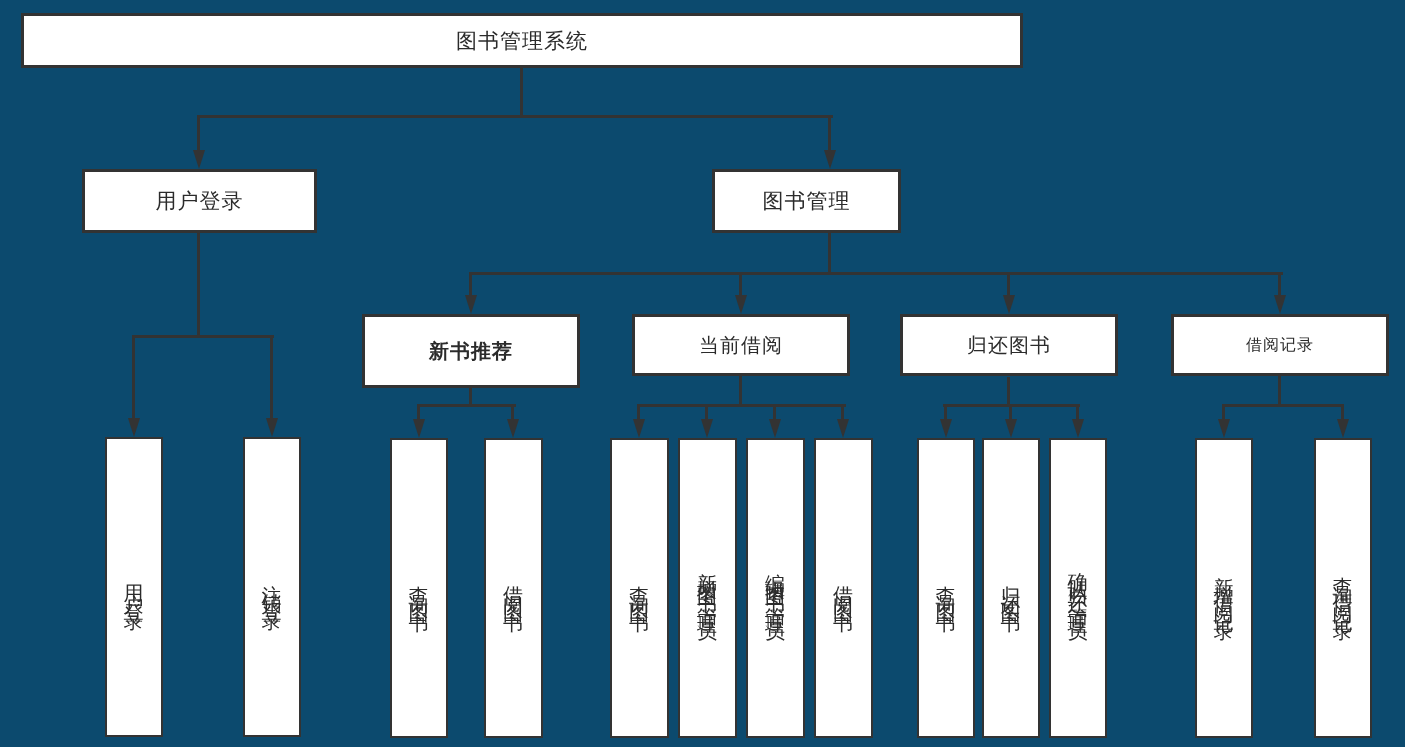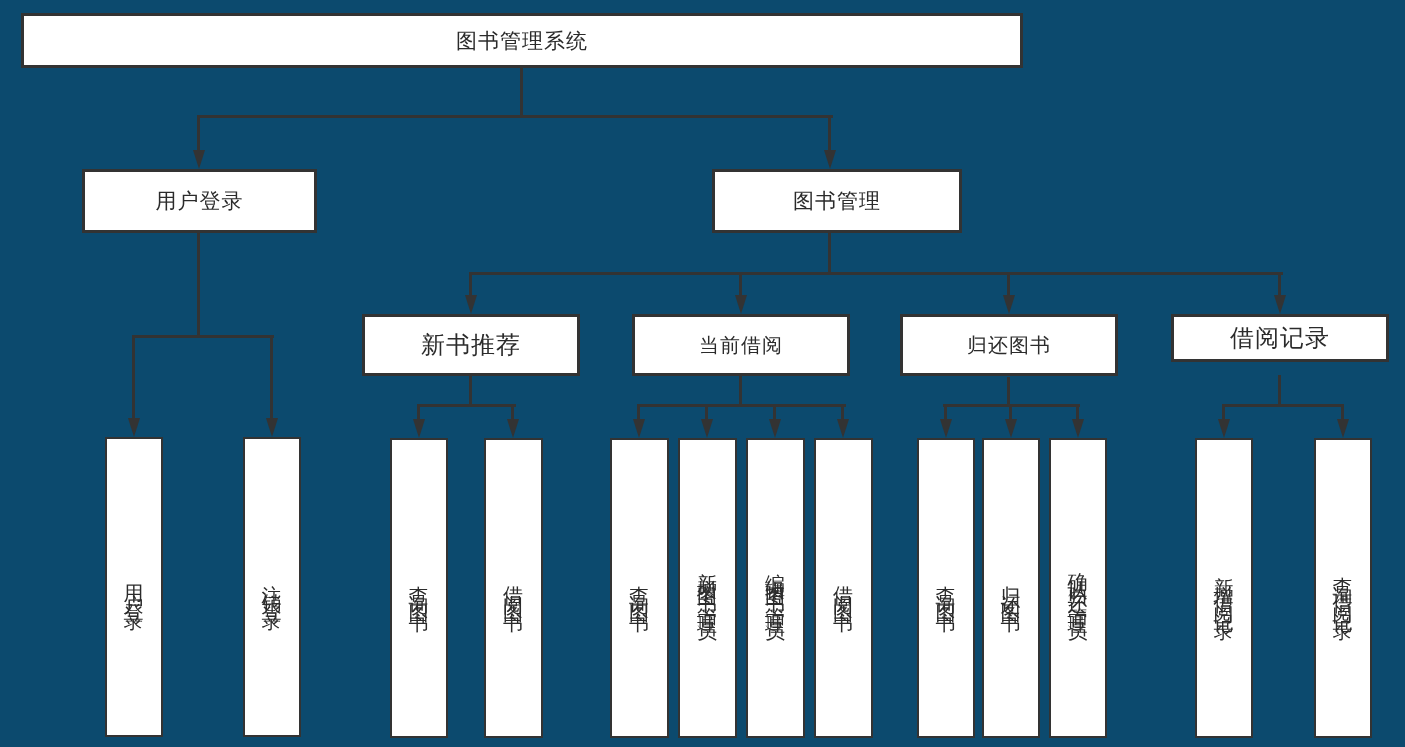--- a/index.html
+++ b/index.html
@@ -91,26 +91,26 @@
   <div class="ln" style="left:1278px;top:375px;width:3px;height:32px;"></div>
   <div class="ln" style="left:1222px;top:404px;width:122px;height:3px;"></div>
   <div class="ln" style="left:1222px;top:404px;width:3px;height:17px;"></div>
   <div class="ah" style="left:1218px;top:419px;"></div>
   <div class="ln" style="left:1341px;top:404px;width:3px;height:17px;"></div>
   <div class="ah" style="left:1337px;top:419px;"></div>
 
   <div class="box" style="left:21px;top:13px;width:1002px;height:55px;">图书管理系统</div>
 
   <div class="box" style="left:82px;top:169px;width:235px;height:64px;">用户登录</div>
-  <div class="box" style="left:712px;top:169px;width:250px;height:64px;">图书管理</div>
+  <div class="box" style="left:712px;top:169px;width:189px;height:64px;">图书管理</div>
 
-  <div class="box" style="left:362px;top:314px;width:218px;height:62px;font-size:24px;">新书推荐</div>
+  <div class="box" style="left:362px;top:314px;width:218px;height:74px;font-size:20px;font-weight:bold;">新书推荐</div>
   <div class="box" style="left:632px;top:314px;width:218px;height:62px;font-size:20px;">当前借阅</div>
   <div class="box" style="left:900px;top:314px;width:218px;height:62px;font-size:20px;">归还图书</div>
-  <div class="box" style="left:1171px;top:314px;width:218px;height:48px;font-size:24px;">借阅记录</div>
+  <div class="box" style="left:1171px;top:314px;width:218px;height:62px;font-size:16px;">借阅记录</div>
 
   <div class="vbox" style="left:105px;top:437px;width:58px;height:300px;">
     <span class="vtext">用户登录</span>
   </div>
   <div class="vbox" style="left:243px;top:437px;width:58px;height:300px;">
     <span class="vtext">注销登录</span>
   </div>
 
   <div class="vbox" style="left:390px;top:438px;width:58px;height:300px;">
     <span class="vtext">查询图书</span>

